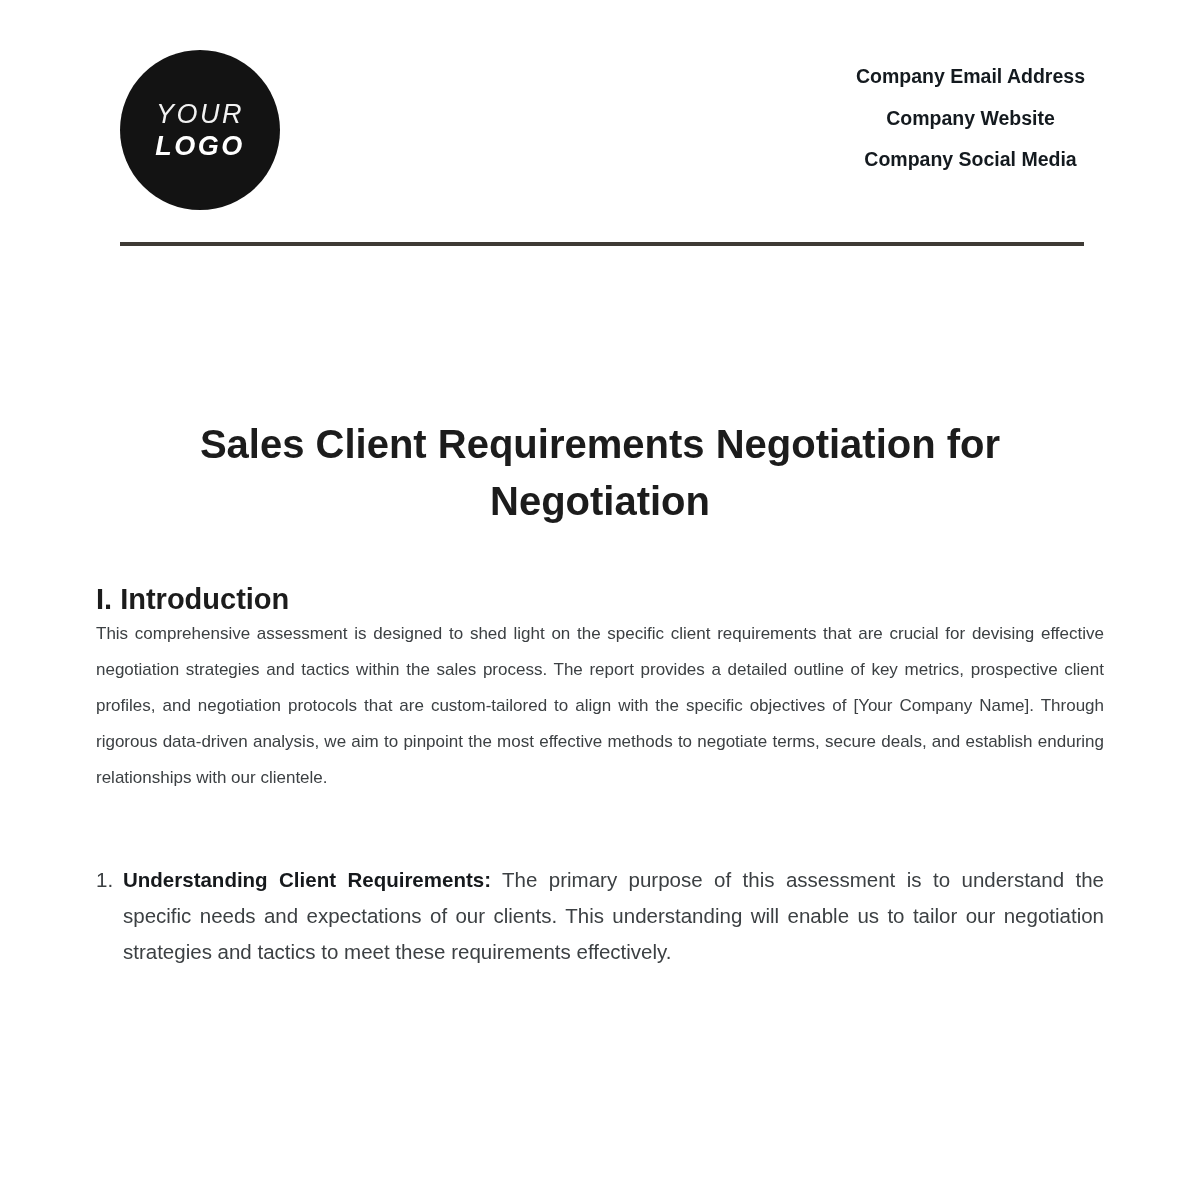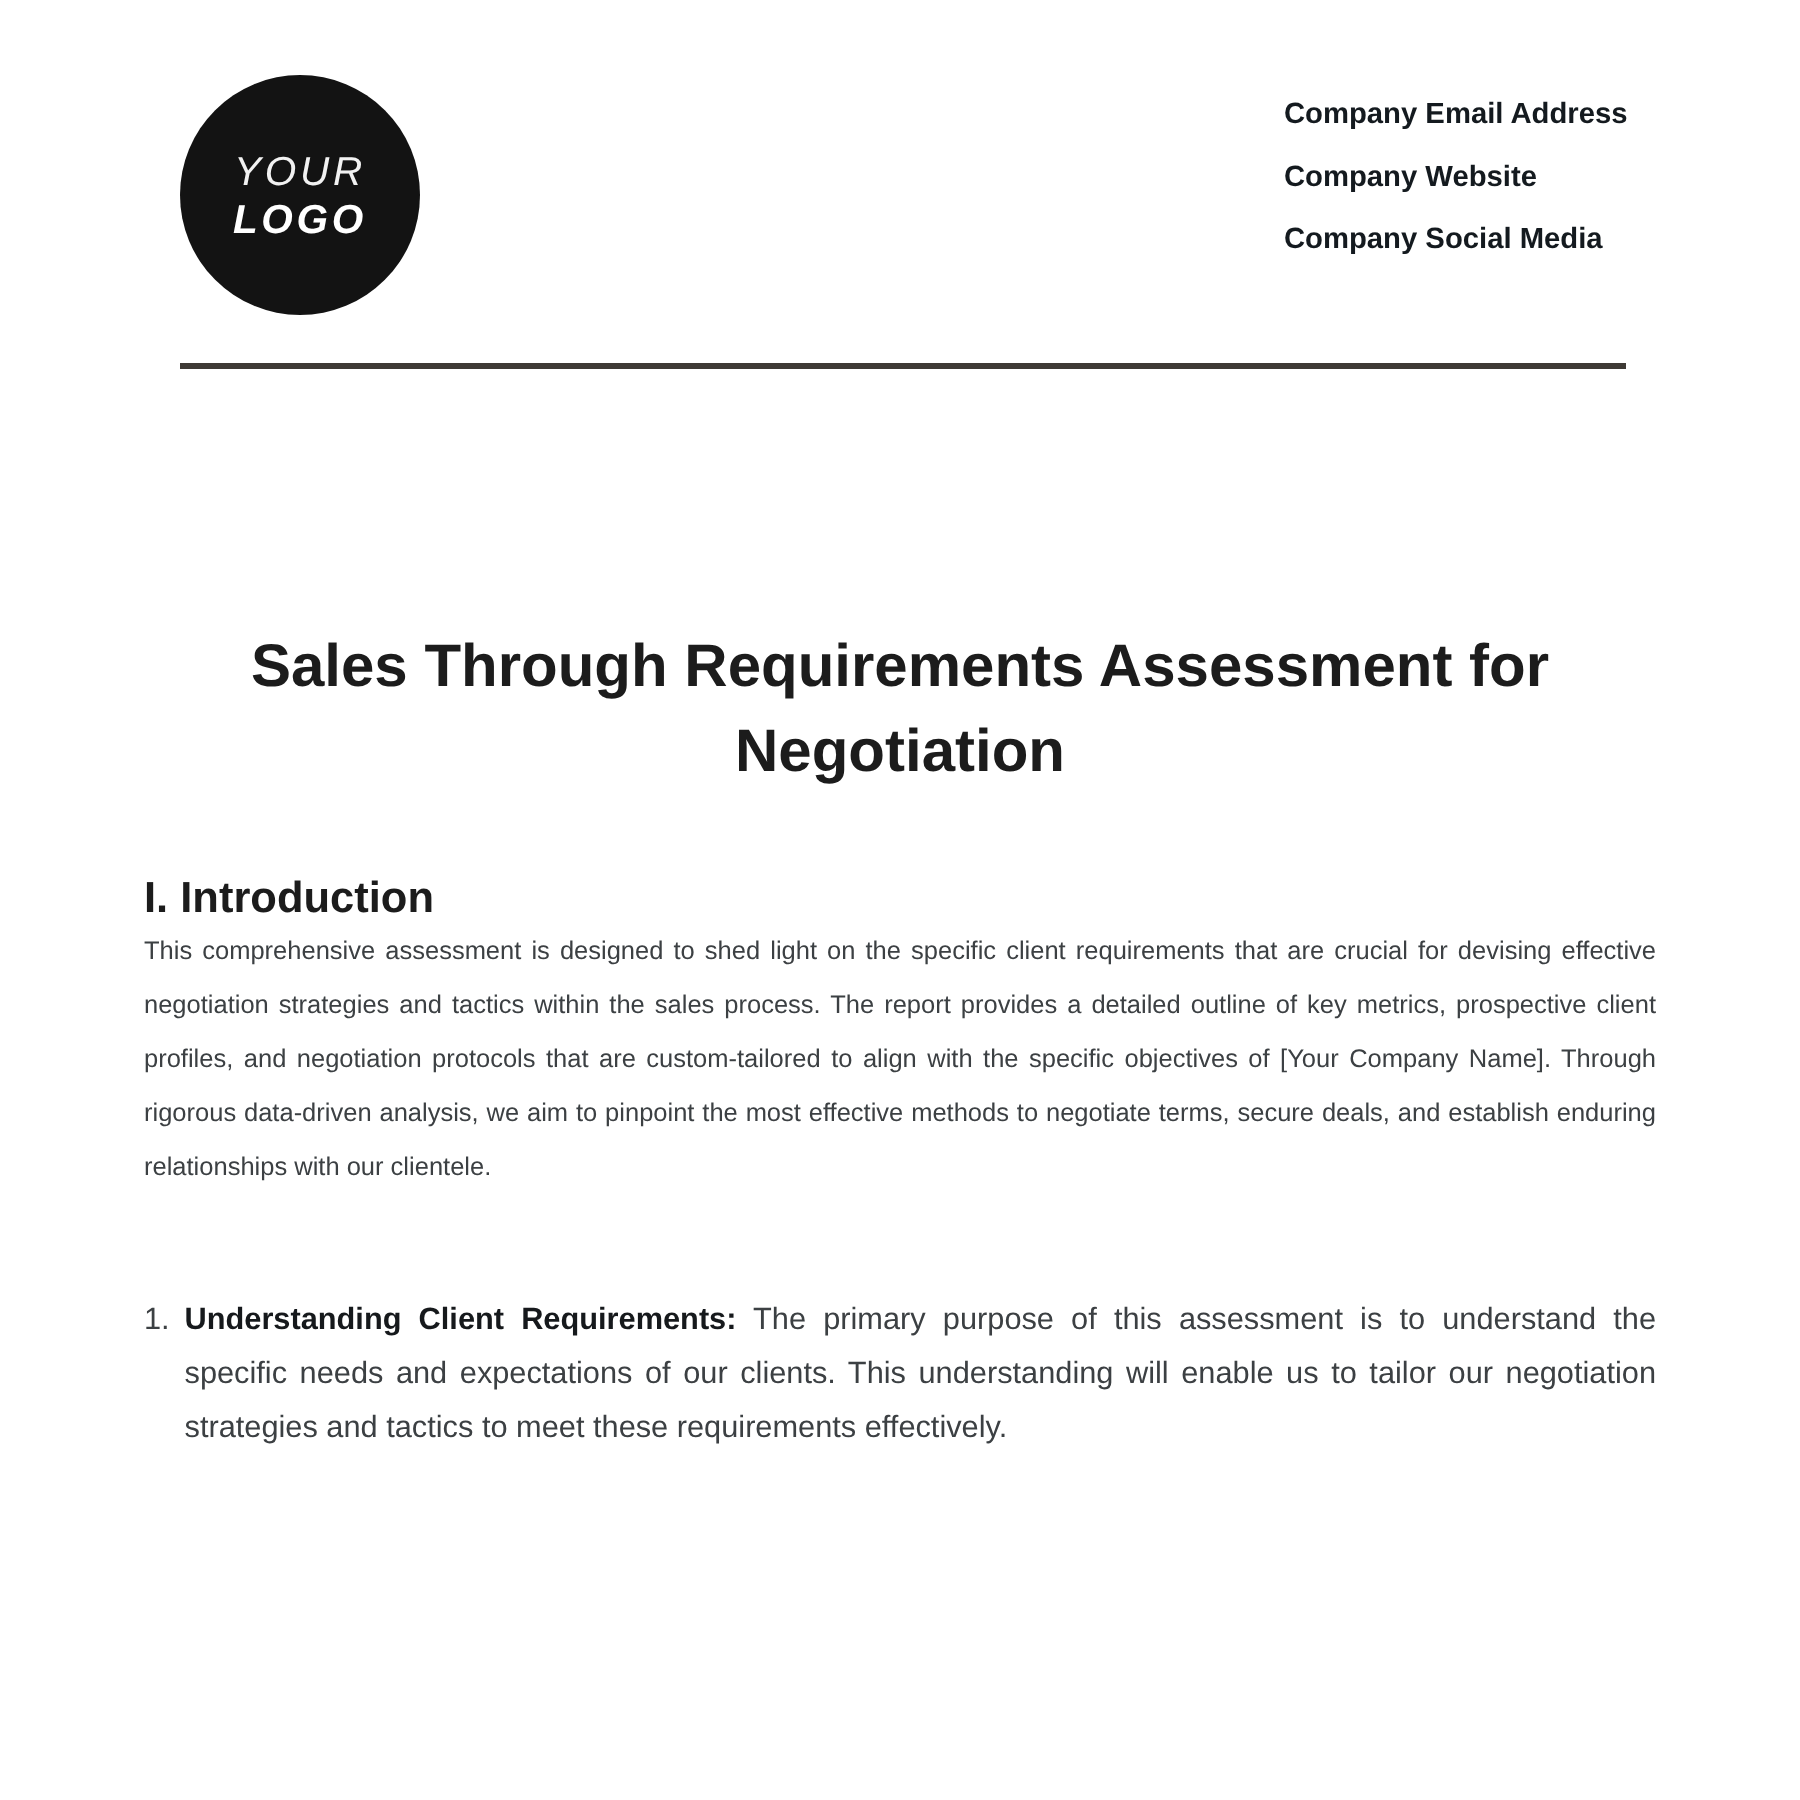--- a/index.html
+++ b/index.html
@@ -50,21 +50,21 @@
   }
 
   .logo-logo {
     font-size: 27px;
     font-weight: 700;
     letter-spacing: 2.5px;
     line-height: 32px;
   }
 
   .contact {
-    text-align: left;
+    text-align: center;
     padding-top: 6px;
   }
 
   .contact-line {
     font-size: 19.5px;
     font-weight: 600;
     color: #141a1f;
     line-height: 41.5px;
   }
 
@@ -154,21 +154,21 @@
       <div class="contact-line">Company Email Address</div>
       <div class="contact-line">Company Website</div>
       <div class="contact-line">Company Social Media</div>
     </div>
   </div>
 
   <div class="divider"></div>
 
   <div class="doc">
 
-    <div class="doc-title">Sales Through Requirements Assessment for Negotiation</div>
+    <div class="doc-title">Sales Client Requirements Negotiation for Negotiation</div>
 
     <div class="h1">I. Introduction</div>
 
     <div class="body-text">This comprehensive assessment is designed to shed light on the specific client requirements that are crucial for devising effective negotiation strategies and tactics within the sales process. The report provides a detailed outline of key metrics, prospective client profiles, and negotiation protocols that are custom-tailored to align with the specific objectives of [Your Company Name]. Through rigorous data-driven analysis, we aim to pinpoint the most effective methods to negotiate terms, secure deals, and establish enduring relationships with our clientele.</div>
 
 
     <div class="num-list">
       <div class="num-item">
         <span class="num-marker">1.</span>
         <span class="num-content"><span class="num-label">Understanding Client Requirements:</span><span> The primary purpose of this assessment is to understand the specific needs and expectations of our clients. This understanding will enable us to tailor our negotiation strategies and tactics to meet these requirements effectively.</span></span>

